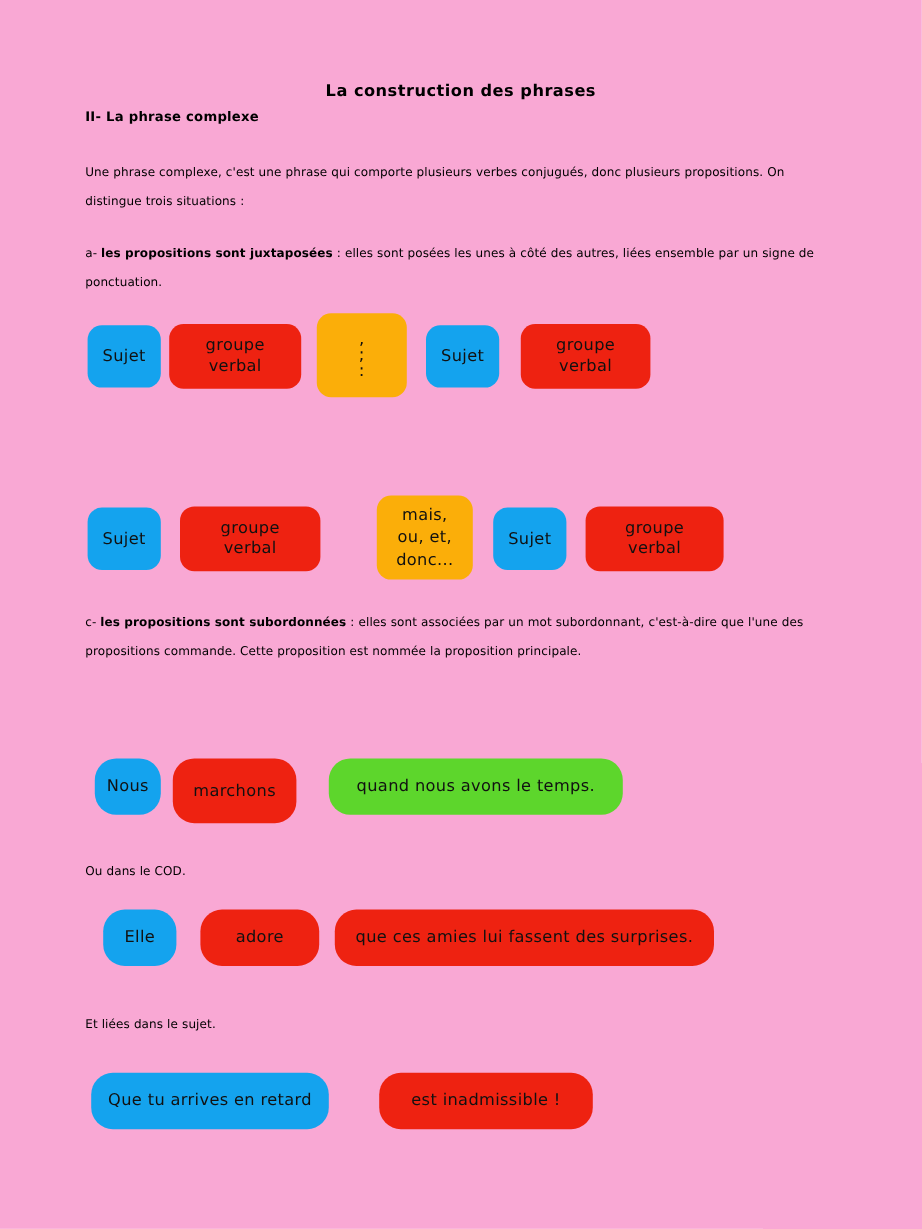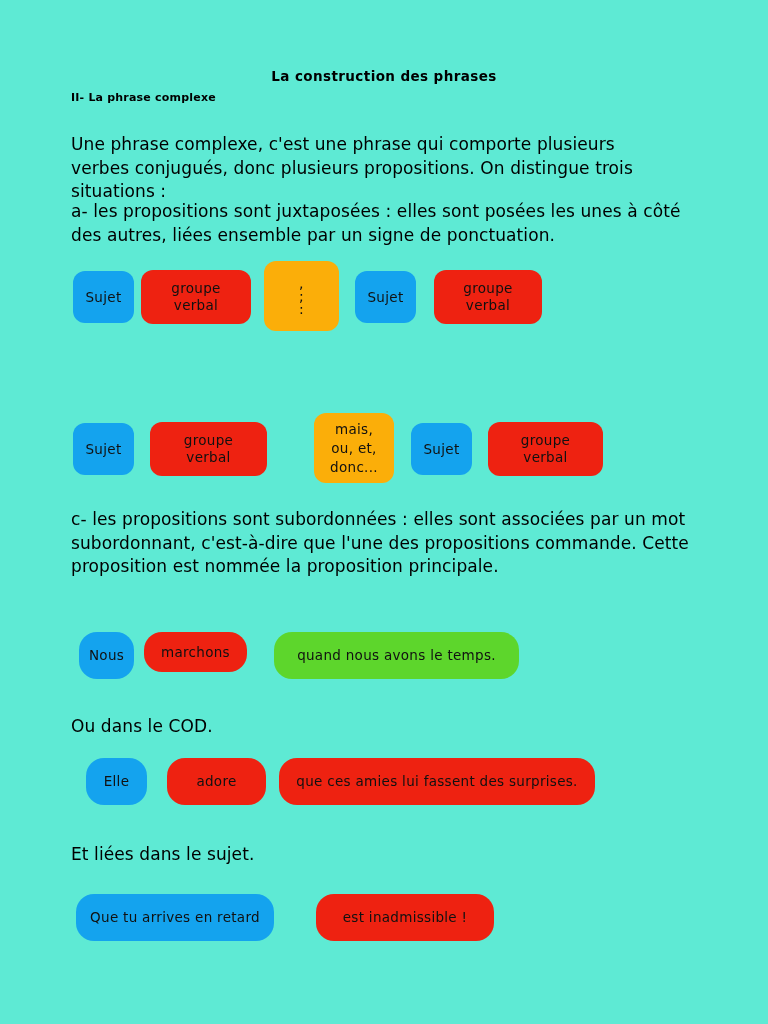--- a/index.html
+++ b/index.html
@@ -9,21 +9,21 @@
     height: 1024px;
     background: #ffffff;
     font-family: "DejaVu Sans", sans-serif;
     color: #000000;
     overflow: hidden;
   }
   .page {
     position: relative;
     width: 768px;
     height: 1024px;
-    background: #5eead4;
+    background: #f9a8d4;
   }
 
   .doc-title {
     position: absolute;
     top: 68px;
     left: 0;
     width: 768px;
     text-align: center;
     font-size: 13.5px;
     font-weight: bold;
@@ -34,25 +34,25 @@
     position: absolute;
     left: 71px;
     font-size: 11px;
     font-weight: bold;
     letter-spacing: 0.2px;
   }
 
   .para {
     position: absolute;
     left: 71px;
-    font-size: 17px;
+    font-size: 10px;
     line-height: 23.5px;
     letter-spacing: 0.1px;
   }
-  .para b { font-weight: normal; }
+  .para b { font-weight: bold; }
 
   
   .box {
     position: absolute;
     display: flex;
     align-items: center;
     justify-content: center;
     text-align: center;
     border-radius: 12px;
     font-size: 13.5px;
@@ -123,21 +123,21 @@
 verbal</div>
   </div>
 
   <div class="para" style="top:508px; width:645px;">
     <span>c-</span>
     <b>les propositions sont subordonnées</b><span> : elles sont associées par un mot subordonnant, c'est-à-dire que l'une des propositions commande. Cette proposition est nommée la proposition principale.</span>
   </div>
 
   <div>
     <div class="box blue pill" style="left:67px;  top:632px; width:55px;  height:47px;">Nous</div>
-    <div class="box red pill" style="left:132px; top:632px; width:103px; height:40px;">marchons</div>
+    <div class="box red pill" style="left:132px; top:632px; width:103px; height:54px;">marchons</div>
     <div class="box green pill" style="left:262px; top:632px; width:245px; height:47px;">quand nous avons le temps.</div>
   </div>
 
   <div class="para" style="top:715px; width:500px;">Ou dans le COD.</div>
 
   <div>
     <div class="box blue pill" style="left:74px;  top:758px; width:61px;  height:47px;">Elle</div>
     <div class="box red pill" style="left:155px; top:758px; width:99px;  height:47px;">adore</div>
     <div class="box red pill" style="left:267px; top:758px; width:316px; height:47px;">que ces amies lui fassent des surprises.</div>
   </div>

